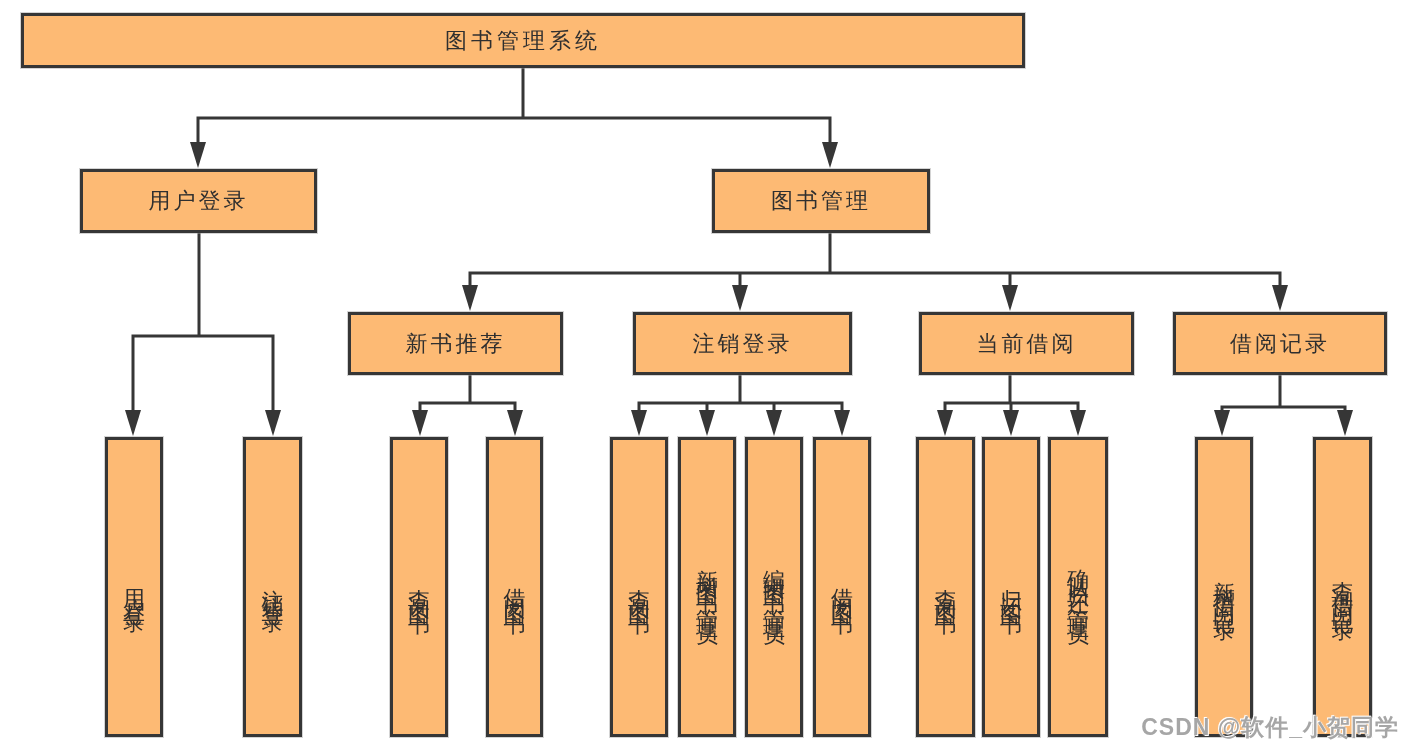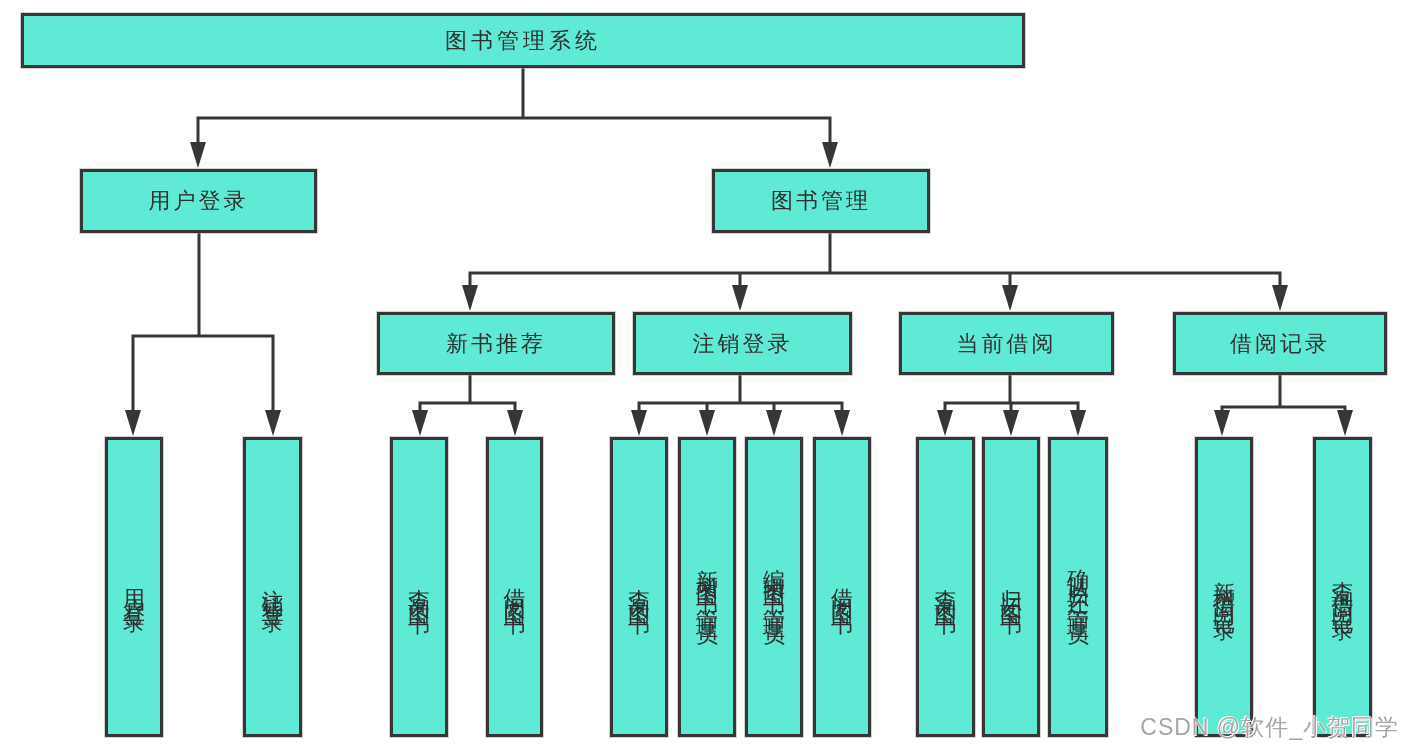--- a/index.html
+++ b/index.html
@@ -1,21 +1,21 @@
 <!DOCTYPE html>
 <html><head>
 <meta charset="utf-8">
 <style>
   html,body{margin:0;padding:0;background:#ffffff;}
   body{font-family:"Liberation Sans","DejaVu Sans",sans-serif;}
   .stage{position:relative;width:1405px;height:747px;background:#ffffff;overflow:hidden;}
   .wires{position:absolute;left:0;top:0;width:1405px;height:747px;}
   .node{
     position:absolute;
-    background:#5eead4;
+    background:#fdba74;
     border:3px solid #363636;
     box-shadow:0 0 0 1px rgba(160,160,160,.45);
     display:flex;align-items:center;justify-content:center;
     box-sizing:border-box;
     color:#2f2f2f;
   }
   .node.h .lbl{
     font-size:22px;letter-spacing:3px;white-space:nowrap;color:#2f2f2f;
   }
   .node.root .lbl{letter-spacing:4px;}
@@ -25,20 +25,21 @@
     font-size:22px;
     letter-spacing:8px;
     line-height:1;
     color:#2f2f2f;
     max-height:288px;
   }
   .watermark{
     position:absolute;right:6px;bottom:4px;
     font-size:23px;color:#a6a6a6;letter-spacing:1px;white-space:nowrap;
     text-shadow:0 0 2px #ffffff,1px 1px 0 #ffffff,-1px -1px 0 #ffffff;
+    font-weight:bold;
   }
 </style>
 </head>
 <body>
 
 <div class="stage">
 
   <svg class="wires" viewBox="0 0 1405 747">
 
     <g stroke="#363636" stroke-width="3" fill="none">
@@ -107,27 +108,27 @@
     <span class="lbl">图书管理系统</span>
   </div>
 
   <div class="node h" style="left:80px;top:169px;width:237px;height:64px">
     <span class="lbl">用户登录</span>
   </div>
   <div class="node h" style="left:712px;top:169px;width:218px;height:64px">
     <span class="lbl">图书管理</span>
   </div>
 
-  <div class="node h" style="left:377px;top:312px;width:238px;height:63px">
+  <div class="node h" style="left:348px;top:312px;width:215px;height:63px">
     <span class="lbl">新书推荐</span>
   </div>
   <div class="node h" style="left:633px;top:312px;width:219px;height:63px">
     <span class="lbl">注销登录</span>
   </div>
-  <div class="node h" style="left:899px;top:312px;width:215px;height:63px">
+  <div class="node h" style="left:919px;top:312px;width:215px;height:63px">
     <span class="lbl">当前借阅</span>
   </div>
   <div class="node h" style="left:1173px;top:312px;width:214px;height:63px">
     <span class="lbl">借阅记录</span>
   </div>
 
   <div class="node v" style="left:105px;top:437px;width:58px;height:300px">
     <span class="lbl">用户登录</span>
   </div>
   <div class="node v" style="left:243px;top:437px;width:59px;height:300px">

